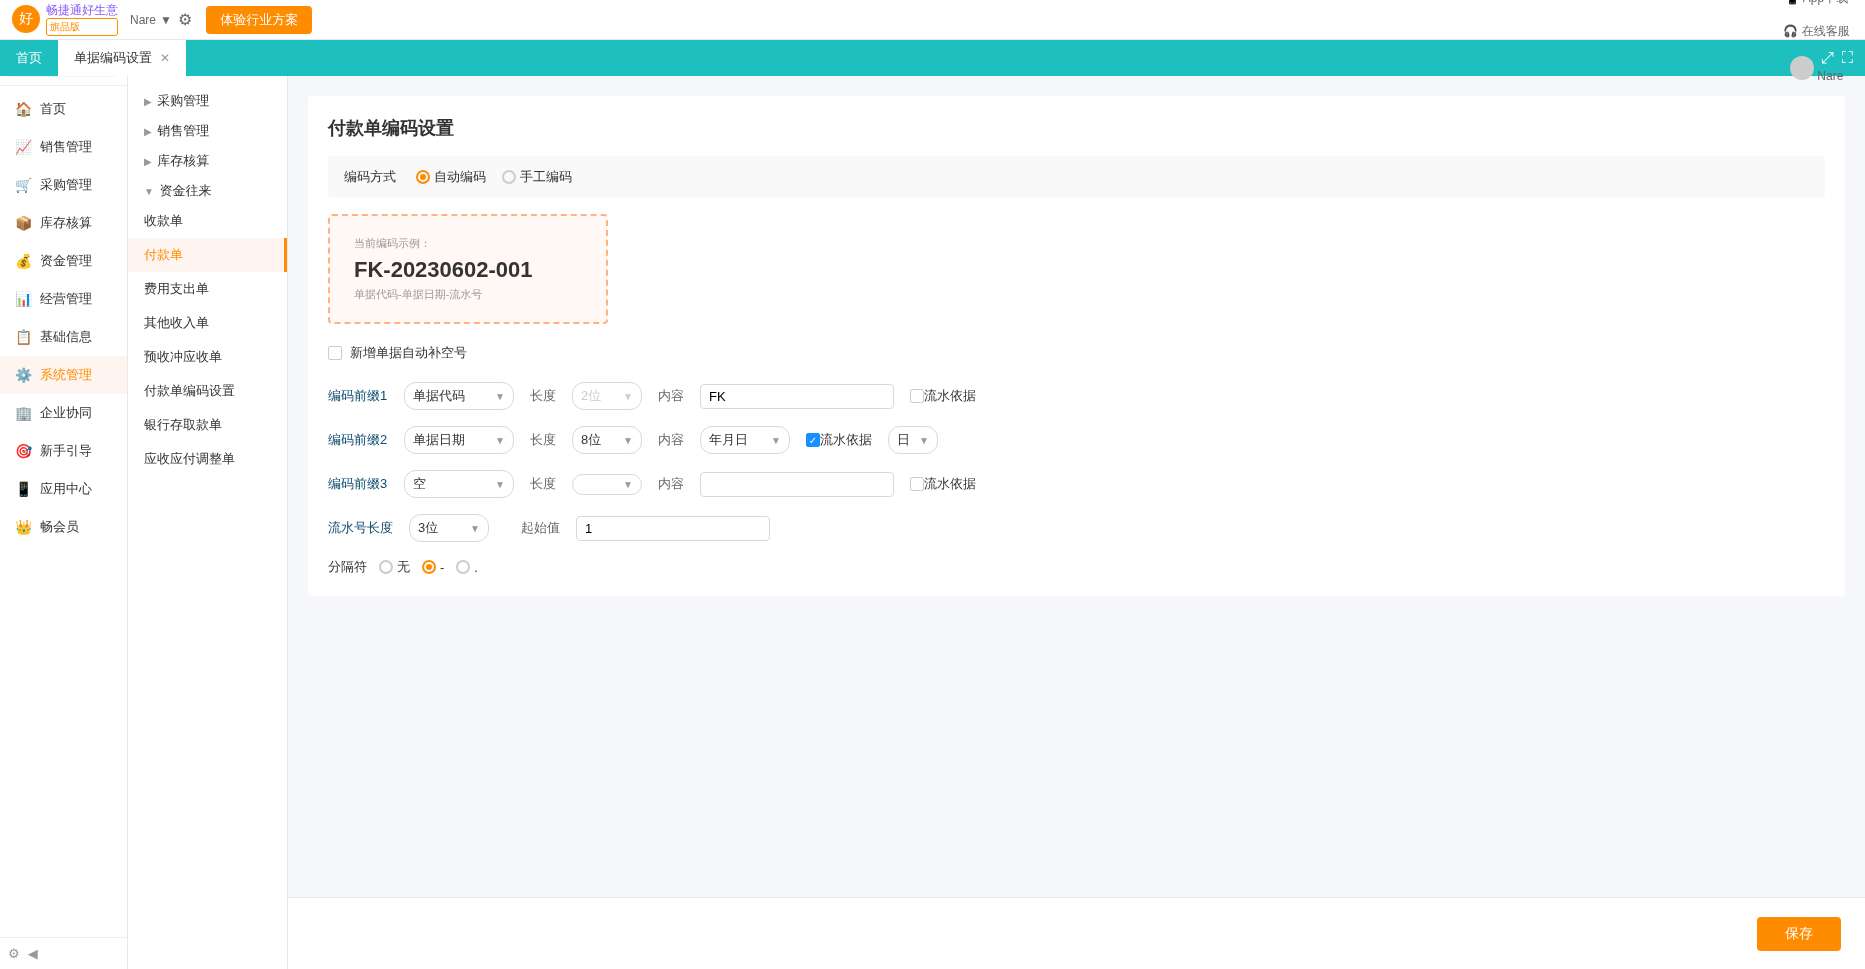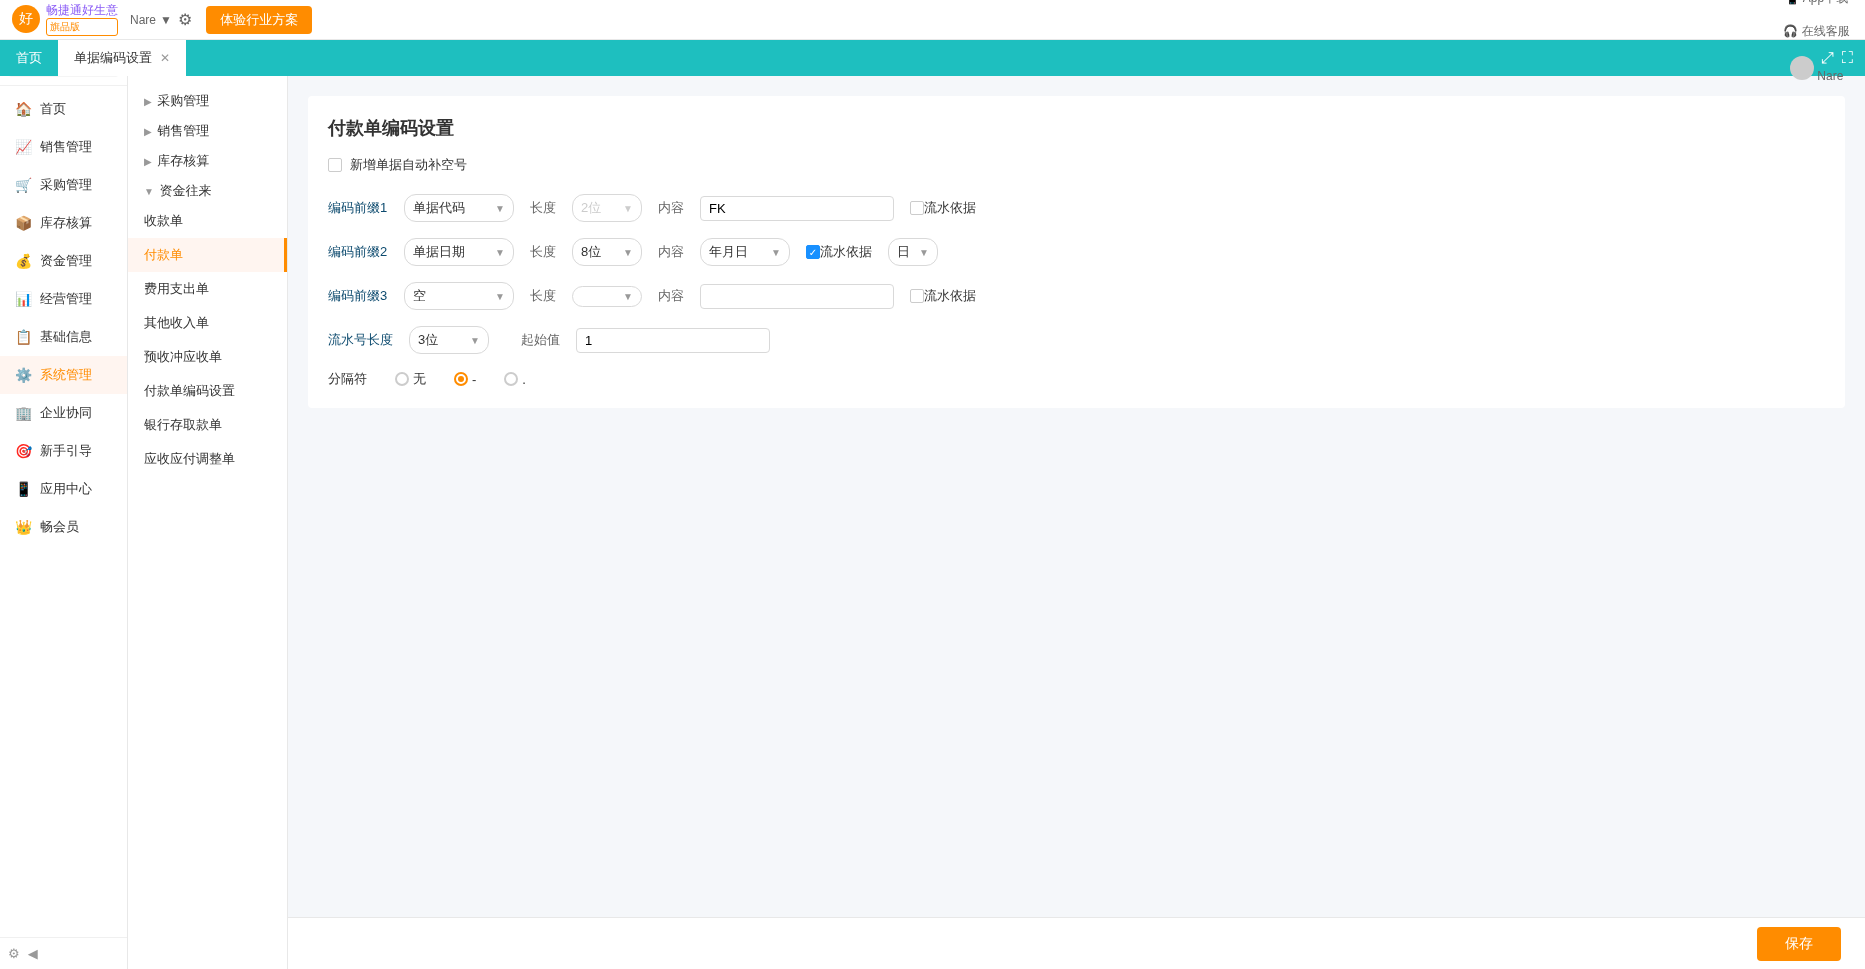--- a/index.html
+++ b/index.html
@@ -265,32 +265,32 @@
       border-radius: 2px;
       display: inline-flex; align-items: center; justify-content: center;
       cursor: pointer;
     }
     .checkbox-blue.checked { background: #1890ff; border-color: #1890ff; color: white; font-size: 10px; }
 
     
     .separator-row {
       display: flex;
       align-items: center;
-      gap: 28px;
+      gap: 12px;
       margin-top: 8px;
     }
     .separator-label { color: #333; font-size: 13px; }
 
     
     .bottom-bar {
       position: fixed;
       bottom: 0;
       left: 288px;
       right: 0;
-      height: 52px;
+      height: 72px;
       background: #fff;
       border-top: 1px solid #e8e8e8;
       display: flex;
       align-items: center;
       justify-content: flex-end;
       padding: 0 24px;
       z-index: 96;
     }
     .save-btn {
       background: #ff8c00;
@@ -460,24 +460,42 @@
   <div class="sub-sidebar-item">
     <span>应收应付调整单</span>
   </div>
 </div>
 
 <div class="main" style="padding-bottom:60px;">
   <div class="card">
     <h2 class="page-title">付款单编码设置</h2>
 
     
-
-    
-
-    
+    <div class="encode-method-row">
+      <span class="encode-method-label">编码方式</span>
+      <div class="radio-group">
+        <label class="radio-item">
+          <span class="radio-circle checked"></span>
+          <span>自动编码</span>
+        </label>
+        <label class="radio-item">
+          <span class="radio-circle"></span>
+          <span>手工编码</span>
+        </label>
+      </div>
+    </div>
+
+    
+
+    
+    <div class="code-preview">
+      <div class="code-preview-title">当前编码示例：</div>
+      <span class="code-preview-value">FK-20230602-001</span>
+      <div class="code-preview-desc">单据代码-单据日期-流水号</div>
+    </div>
 
     
     <div class="autofill-row">
       <span class="checkbox-item"></span>
       <span>新增单据自动补空号</span>
     </div>
 
     
     <div class="form-row">
       <span class="form-label">编码前缀1</span>

